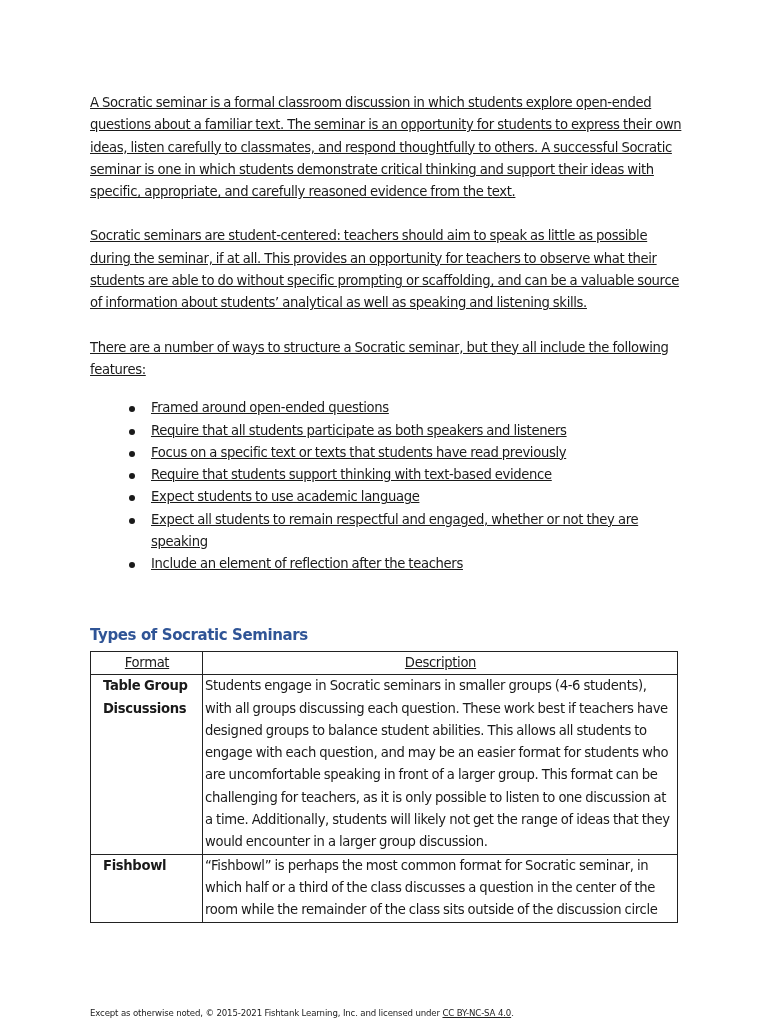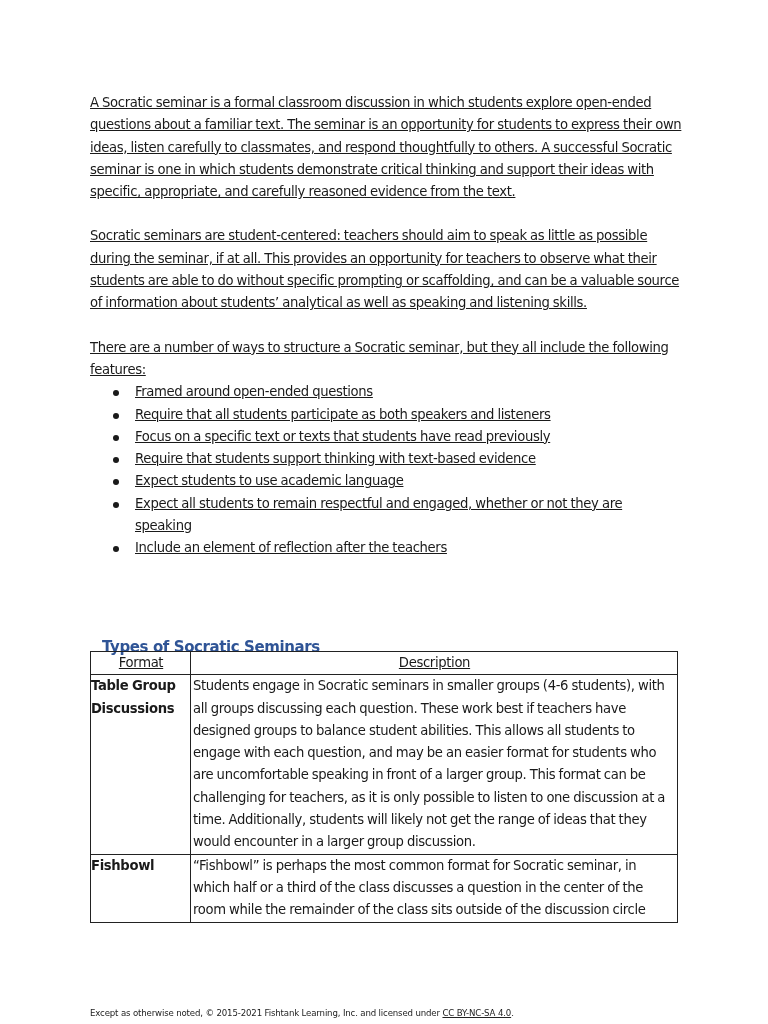--- a/index.html
+++ b/index.html
@@ -6,42 +6,42 @@
   body {
     width: 768px; height: 1024px; background: #ffffff; position: relative; overflow: hidden;
     font-family: "DejaVu Sans", sans-serif; color: #1a1a1a;
   }
   .page { position: absolute; left: 90px; top: 92px; width: 592px; text-decoration: underline; }
   p.para {
     margin: 0; font-size: 13.2px; line-height: 22.3px; letter-spacing: -0.35px;
     word-spacing: -0.5px;
   }
   .gap { height: 22px; }
-  ul.features { list-style: none; margin: 0; padding: 0; }
+  ul.features { list-style: none; margin: 16px; padding: 0; }
   ul.features li {
     position: relative; padding-left: 45px; font-size: 13.2px; line-height: 22.3px;
     letter-spacing: -0.35px; word-spacing: -0.5px;
   }
   ul.features li .bullet {
     position: absolute; left: 23px; top: 9px; width: 6px; height: 6px; border-radius: 50%;
     background: #1a1a1a;
   }
   h2.section-heading {
-    position: absolute; left: 90px; top: 626px; margin: 12px; font-size: 15px; font-weight: bold;
+    position: absolute; left: 90px; top: 626px; margin: 0; font-size: 15px; font-weight: bold;
     color: #2f5496; letter-spacing: -0.4px;
   }
   table.types {
     position: absolute; left: 90px; top: 651px; width: 588px; border-collapse: collapse;
     font-size: 13.2px; letter-spacing: -0.35px; word-spacing: -0.5px;
   }
   table.types th, table.types td {
     border: 1px solid #222; vertical-align: top; padding: 0 1px 0 2px; line-height: 22.3px;
   }
   table.types th { font-weight: normal; text-align: center; height: 22px; text-decoration: underline; }
-  table.types td.fmt { width: 98px; font-weight: bold; padding-left: 0; }
+  table.types td.fmt { width: 98px; font-weight: bold; padding-left: 12px; }
   .footer {
     position: absolute; left: 90px; top: 982px; font-size: 8.6px; color: #222; letter-spacing: -0.15px; margin-top: 26px;
   }
   .footer a { color: #222; text-decoration: underline; }
 </style>
 </head>
 <body>
 
 <div class="page">
   <p class="para">A Socratic seminar is a formal classroom discussion in which students explore open-ended questions about a familiar text. The seminar is an opportunity for students to express their own ideas, listen carefully to classmates, and respond thoughtfully to others. A successful Socratic seminar is one in which students demonstrate critical thinking and support their ideas with specific, appropriate, and carefully reasoned evidence from the text.</p>

